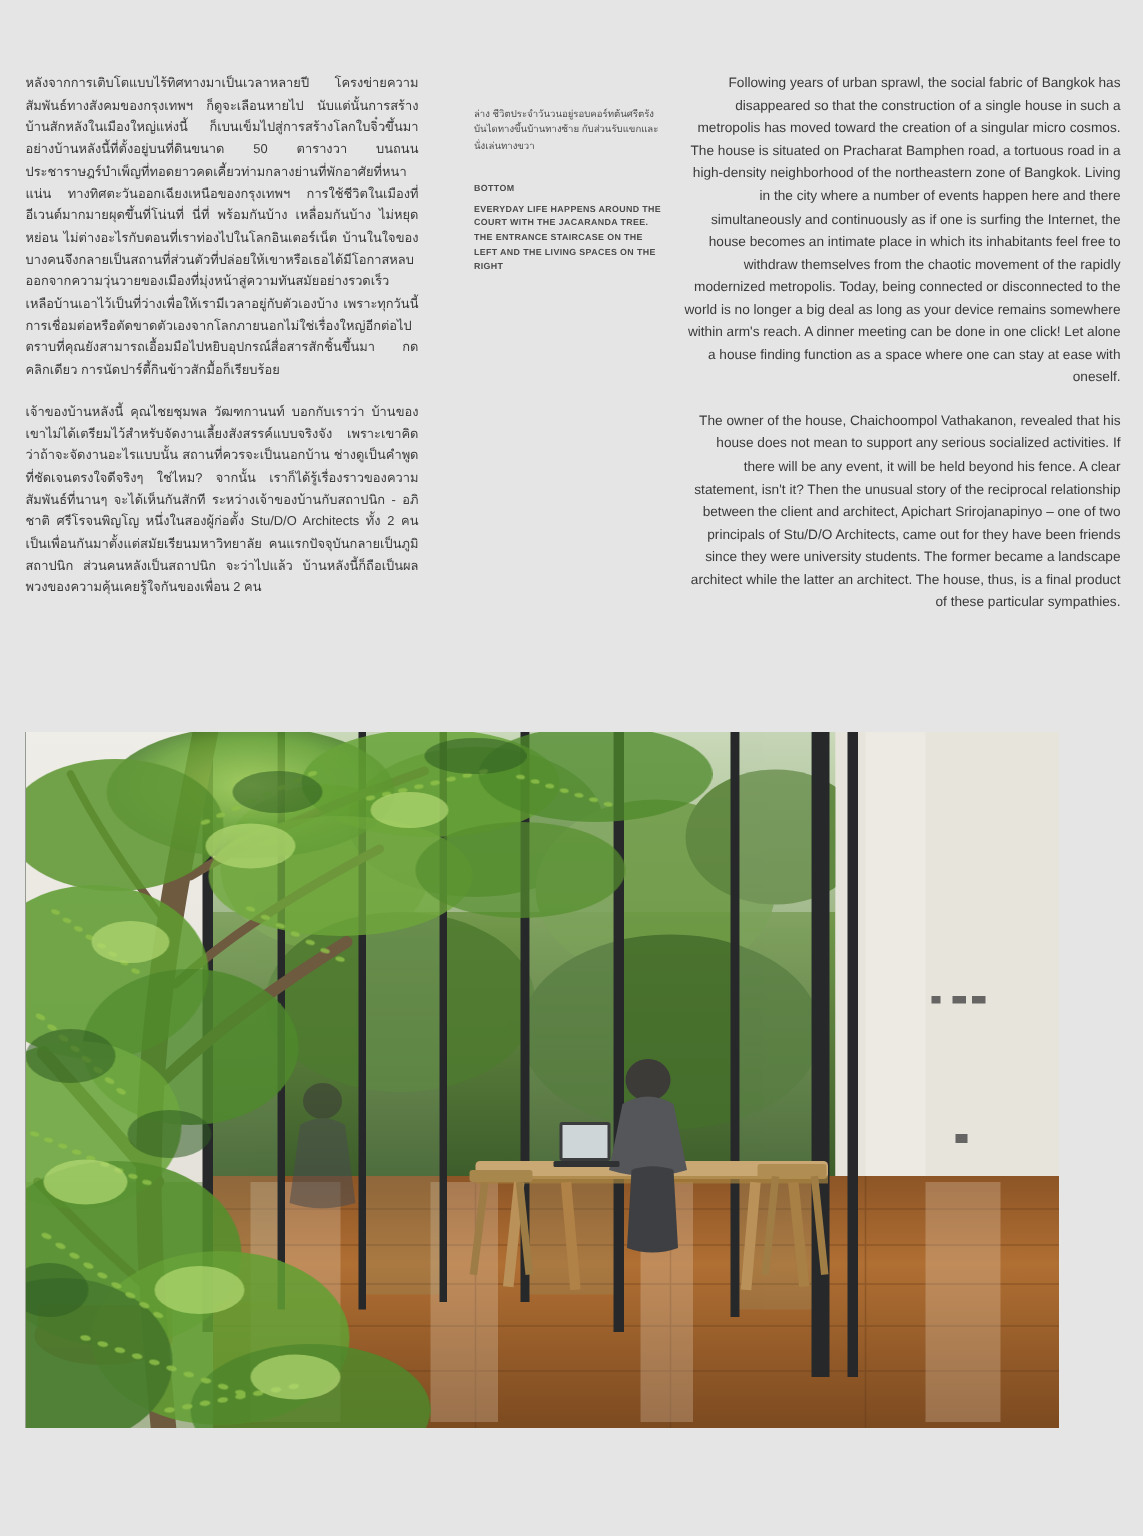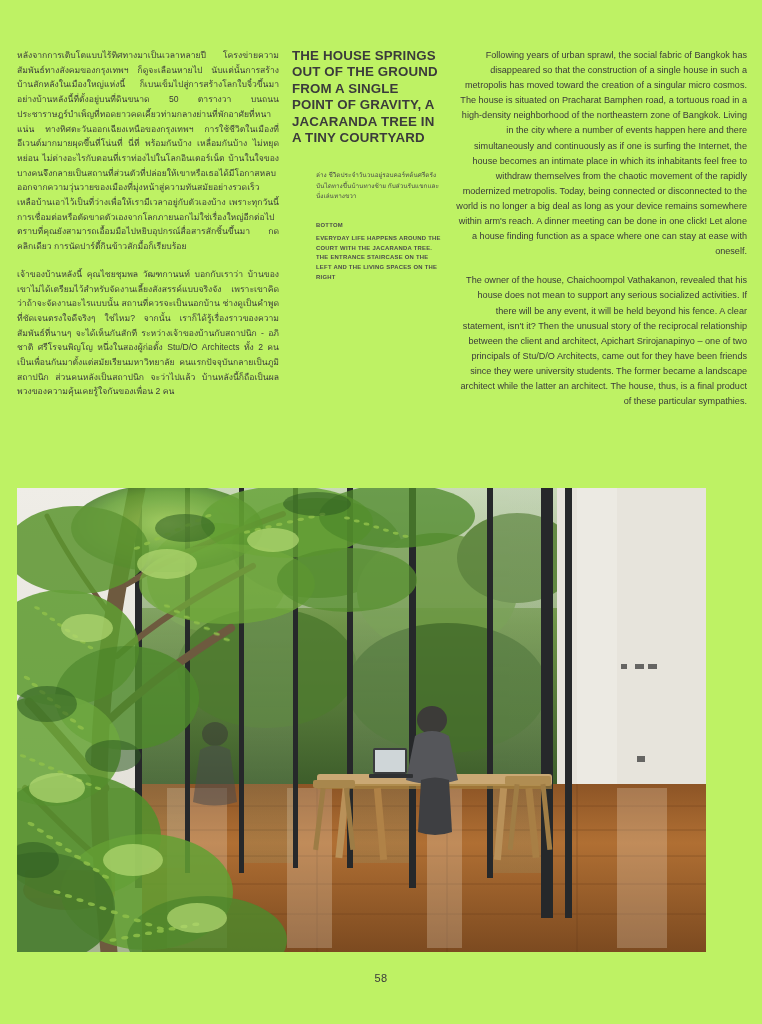--- a/index.html
+++ b/index.html
@@ -11,21 +11,21 @@
     font-family: "Liberation Sans", sans-serif;
     color: #2b2b2b;
     position: relative;
     overflow: hidden;
   }
 
   .page {
     position: relative;
     width: 762px;
     height: 1024px;
-    background: #bef264;
+    background: #e5e5e5;
   }
 
   
   .columns {
     position: absolute;
     top: 48px;
     left: 0;
     width: 762px;
     height: 430px;
   }
@@ -120,21 +120,20 @@
 <div class="page">
 
   <div class="columns">
 
     <div class="col-thai">
       <p>หลังจากการเติบโตแบบไร้ทิศทางมาเป็นเวลาหลายปี โครงข่ายความสัมพันธ์ทางสังคมของกรุงเทพฯ ก็ดูจะเลือนหายไป นับแต่นั้นการสร้างบ้านสักหลังในเมืองใหญ่แห่งนี้ ก็เบนเข็มไปสู่การสร้างโลกใบจิ๋วขึ้นมา อย่างบ้านหลังนี้ที่ตั้งอยู่บนที่ดินขนาด 50 ตารางวา บนถนนประชาราษฎร์บำเพ็ญที่ทอดยาวคดเคี้ยวท่ามกลางย่านที่พักอาศัยที่หนาแน่น ทางทิศตะวันออกเฉียงเหนือของกรุงเทพฯ การใช้ชีวิตในเมืองที่อีเวนต์มากมายผุดขึ้นที่โน่นที่ นี่ที่ พร้อมกันบ้าง เหลื่อมกันบ้าง ไม่หยุดหย่อน ไม่ต่างอะไรกับตอนที่เราท่องไปในโลกอินเตอร์เน็ต บ้านในใจของบางคนจึงกลายเป็นสถานที่ส่วนตัวที่ปล่อยให้เขาหรือเธอได้มีโอกาสหลบออกจากความวุ่นวายของเมืองที่มุ่งหน้าสู่ความทันสมัยอย่างรวดเร็ว เหลือบ้านเอาไว้เป็นที่ว่างเพื่อให้เรามีเวลาอยู่กับตัวเองบ้าง เพราะทุกวันนี้ การเชื่อมต่อหรือตัดขาดตัวเองจากโลกภายนอกไม่ใช่เรื่องใหญ่อีกต่อไป ตราบที่คุณยังสามารถเอื้อมมือไปหยิบอุปกรณ์สื่อสารสักชิ้นขึ้นมา กดคลิกเดียว การนัดปาร์ตี้กินข้าวสักมื้อก็เรียบร้อย</p>
       <p>เจ้าของบ้านหลังนี้ คุณไชยชุมพล วัฒฑกานนท์ บอกกับเราว่า บ้านของเขาไม่ได้เตรียมไว้สำหรับจัดงานเลี้ยงสังสรรค์แบบจริงจัง เพราะเขาคิดว่าถ้าจะจัดงานอะไรแบบนั้น สถานที่ควรจะเป็นนอกบ้าน ช่างดูเป็นคำพูดที่ชัดเจนตรงใจดีจริงๆ ใช่ไหม? จากนั้น เราก็ได้รู้เรื่องราวของความสัมพันธ์ที่นานๆ จะได้เห็นกันสักที ระหว่างเจ้าของบ้านกับสถาปนิก - อภิชาติ ศรีโรจนพิญโญ หนึ่งในสองผู้ก่อตั้ง Stu/D/O Architects ทั้ง 2 คนเป็นเพื่อนกันมาตั้งแต่สมัยเรียนมหาวิทยาลัย คนแรกปัจจุบันกลายเป็นภูมิสถาปนิก ส่วนคนหลังเป็นสถาปนิก จะว่าไปแล้ว บ้านหลังนี้ก็ถือเป็นผลพวงของความคุ้นเคยรู้ใจกันของเพื่อน 2 คน</p>
     </div>
 
     <div class="col-mid">
-      <h1 class="headline">THE HOUSE SPRINGS OUT OF THE GROUND FROM A SINGLE POINT OF GRAVITY, A JACARANDA TREE IN A TINY COURTYARD</h1>
 
       <div class="caption-thai">ล่าง ชีวิตประจำวันวนอยู่รอบคอร์ทต้นศรีตรัง บันไดทางขึ้นบ้านทางซ้าย กับส่วนรับแขกและนั่งเล่นทางขวา</div>
 
       <div class="caption-en">
         <span class="lead">BOTTOM</span>
         <span>EVERYDAY LIFE HAPPENS AROUND THE COURT WITH THE JACARANDA TREE. THE ENTRANCE STAIRCASE ON THE LEFT AND THE LIVING SPACES ON THE RIGHT</span>
       </div>
     </div>
 
     <div class="col-en">
@@ -430,15 +429,14 @@
         <ellipse cx="96" cy="268" rx="28" ry="16"></ellipse>
         <ellipse cx="16" cy="372" rx="26" ry="18"></ellipse>
         <ellipse cx="168" cy="40" rx="30" ry="14"></ellipse>
         <ellipse cx="300" cy="16" rx="34" ry="12"></ellipse>
       </g>
 
       <rect x="0" y="0" width="689" height="464" fill="none"></rect>
     </svg>
   </div>
 
-  <div class="folio">58</div>
 
 </div>
 
 </body></html>

